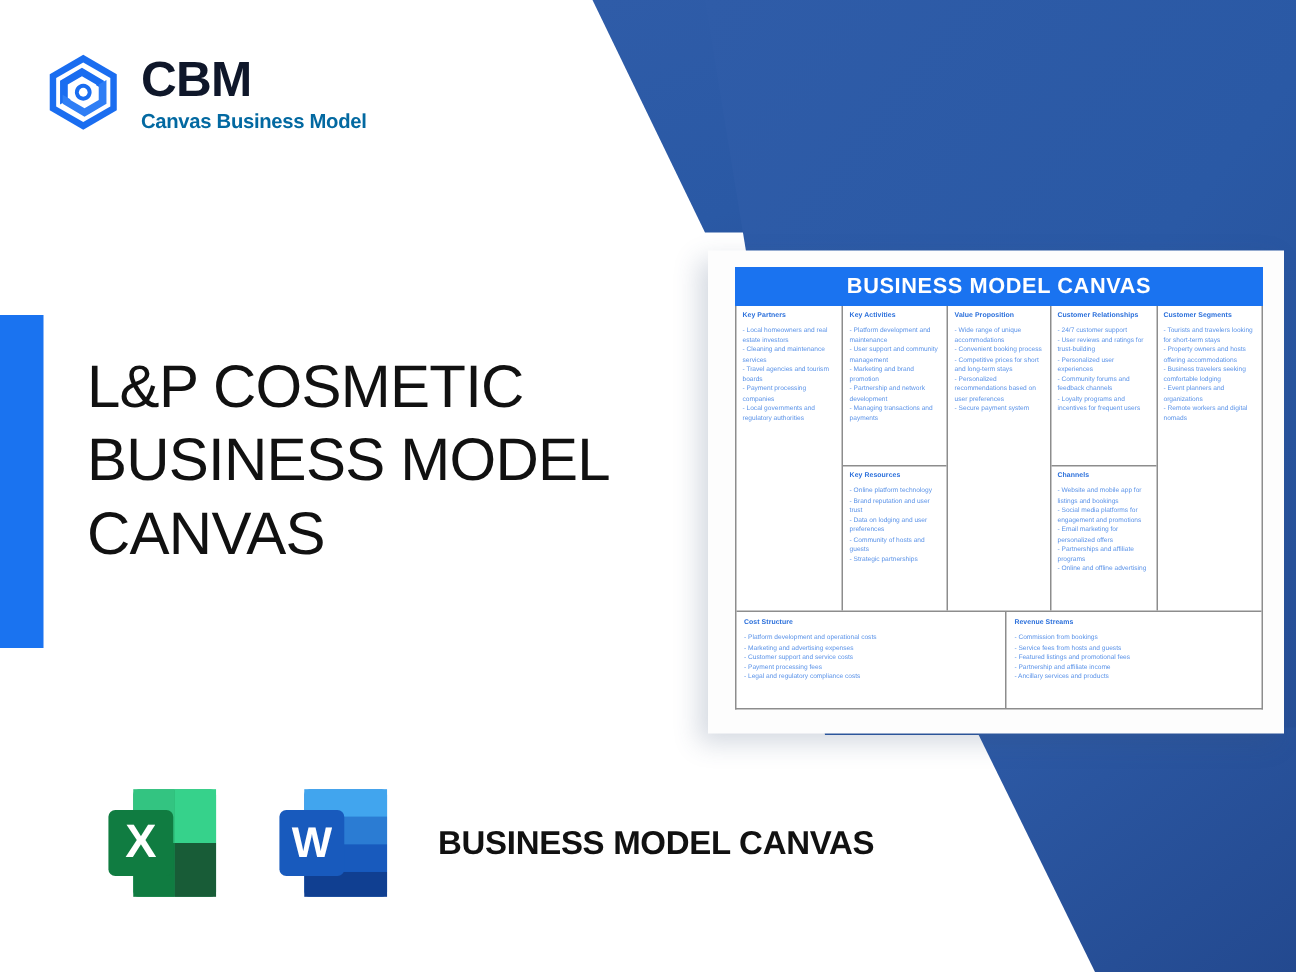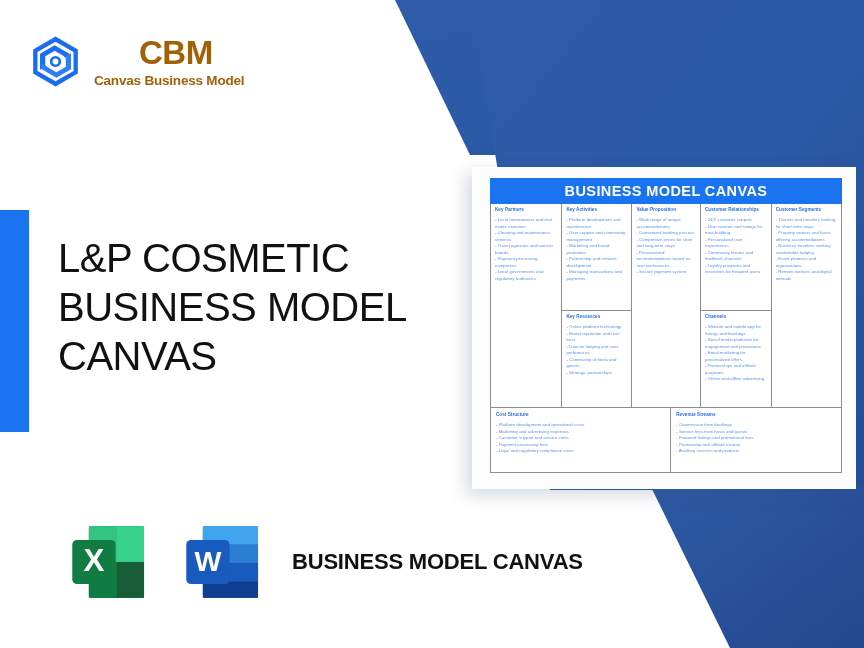--- a/index.html
+++ b/index.html
@@ -18,26 +18,25 @@
   .left-bar{
     position:absolute;left:0;top:210px;width:29px;height:222px;
     background:#1a73f0;
   }
 
   
   .logo-wrap{position:absolute;left:28px;top:34px;display:flex;align-items:center;gap:11px;}
   .logo-mark{width:55px;height:55px;display:block;}
   .logo-text{display:flex;flex-direction:column;line-height:1;}
   .logo-title{
-    font-size:33px;font-weight:bold;color:#a16207;letter-spacing:-0.5px;
+    font-size:33px;font-weight:bold;color:#0f172a;letter-spacing:-0.5px;
     font-family:"Liberation Sans", sans-serif;
-    margin-left:45px;
   }
   .logo-sub{
-    font-size:13.5px;font-weight:bold;color:#a16207;margin-top:5px;letter-spacing:-0.2px;
+    font-size:13.5px;font-weight:bold;color:#0369a1;margin-top:5px;letter-spacing:-0.2px;
   }
 
   
   .headline{
     position:absolute;left:58px;top:234px;width:400px;
     font-size:40px;font-weight:normal;color:#111111;line-height:1.22;
     letter-spacing:-0.5px;
   }
 
   

